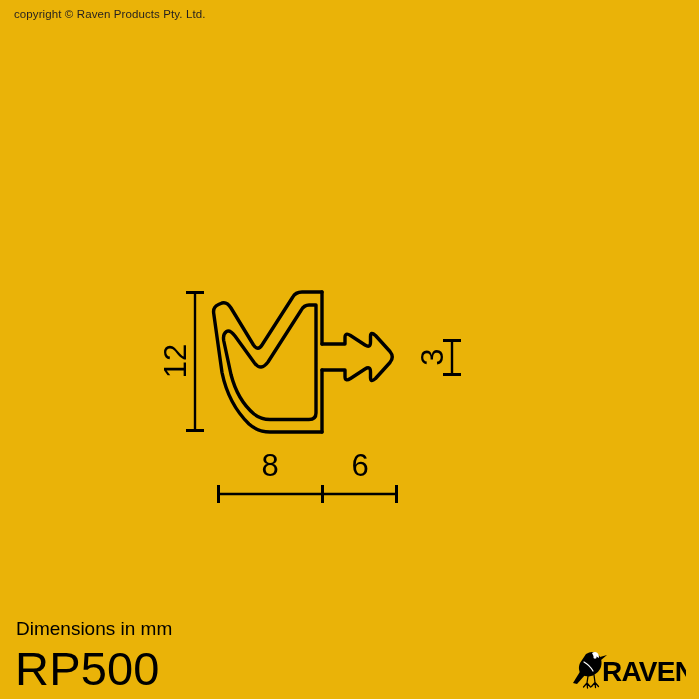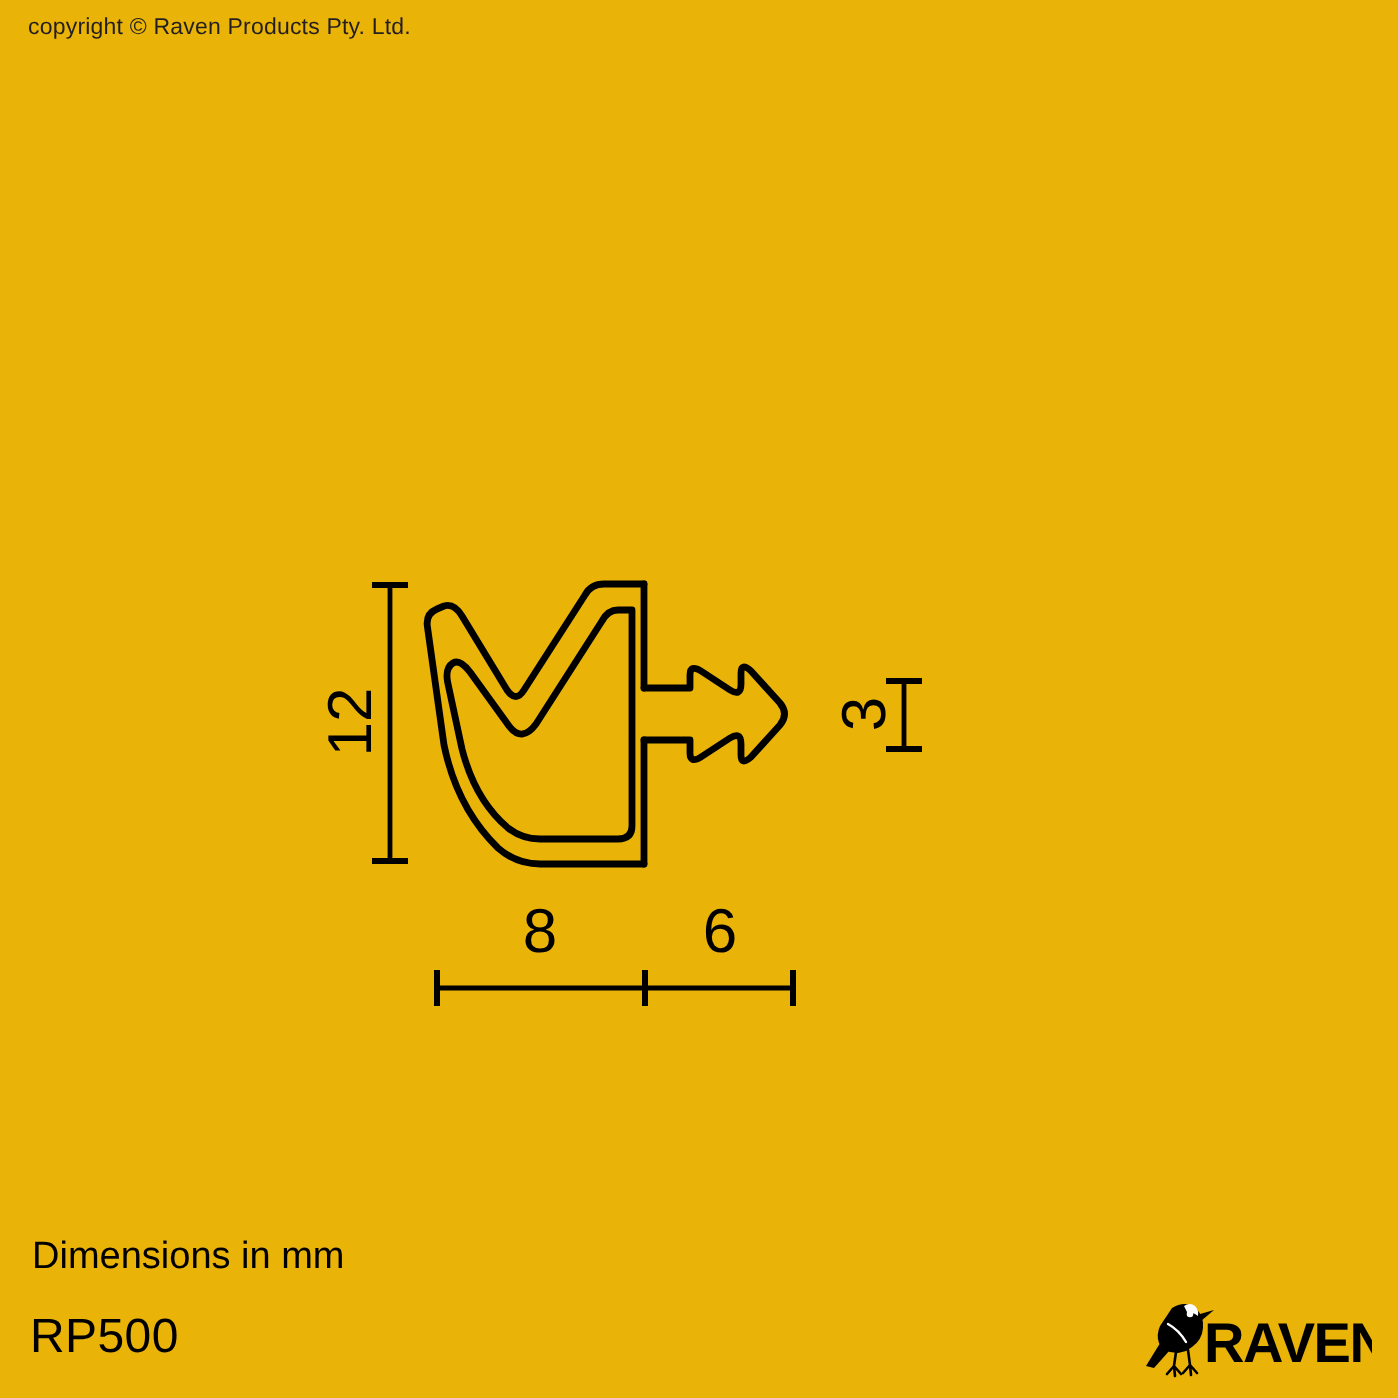--- a/index.html
+++ b/index.html
@@ -40,21 +40,21 @@
     font-size: 19px;
     line-height: 24px;
     color: #000000;
     white-space: nowrap;
     text-align: center;
   }
   #part-number {
     position: absolute;
     left: 15px;
     top: 648px;
-    font-size: 24px;
+    font-size: 47px;
     line-height: 42px;
     color: #000000;
     letter-spacing: 0.2px;
     white-space: nowrap;
   }
   #logo {
     position: absolute;
     left: 566px;
     top: 645px;
     width: 120px;

